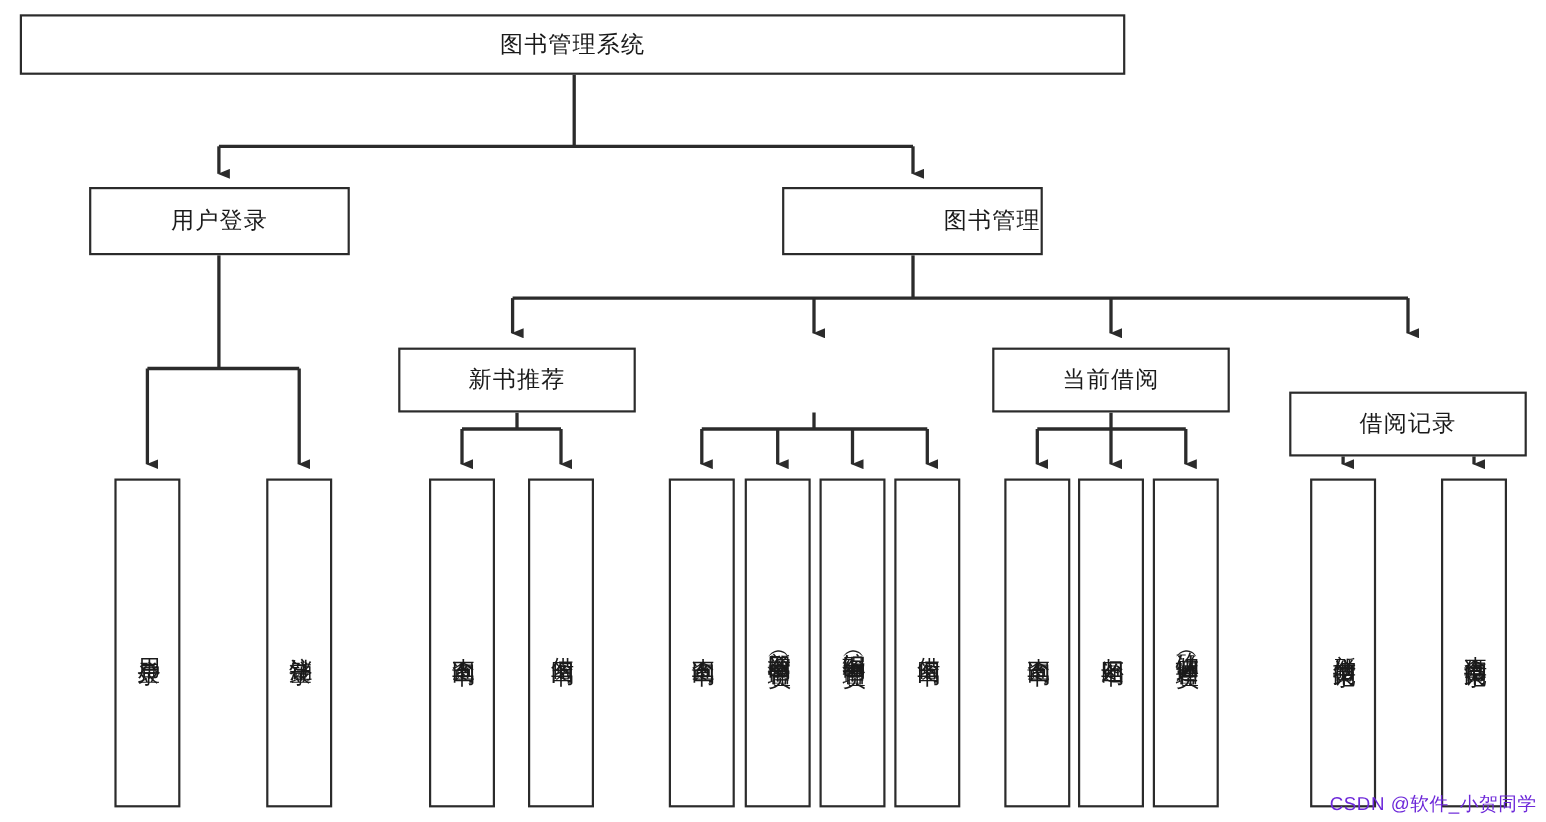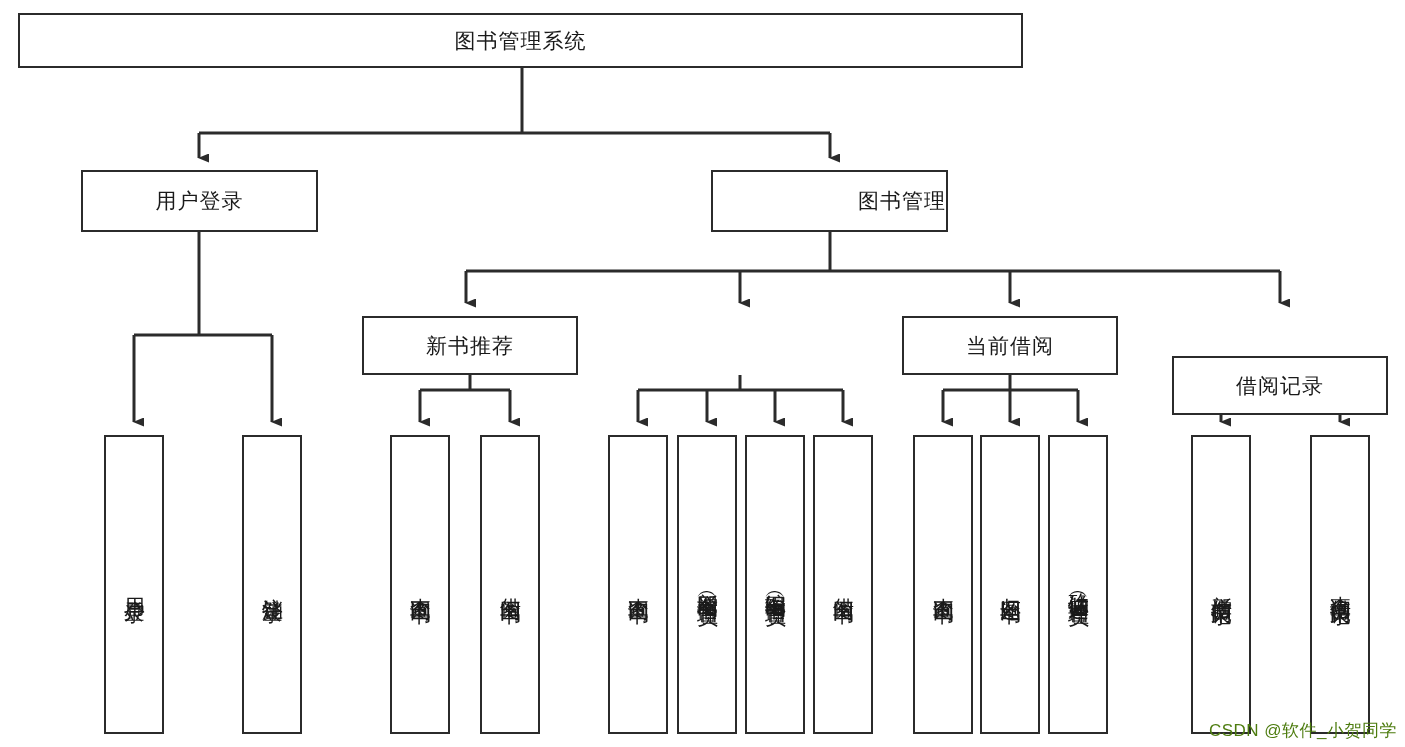--- a/index.html
+++ b/index.html
@@ -54,21 +54,21 @@
     writing-mode: vertical-rl;
     text-orientation: upright;
     display: block;
     max-height: 100%;
   }
   #watermark {
     position: absolute;
     right: 8px;
     bottom: 5px;
     font-size: 17px;
-    color: #4d7c0f;
+    color: #6d28d9;
     letter-spacing: 0.5px;
     white-space: nowrap;
     user-select: none;
     margin-top: 23px;
   }
 </style>
 </head>
 <body>
 
 <div id="diagram-root">

